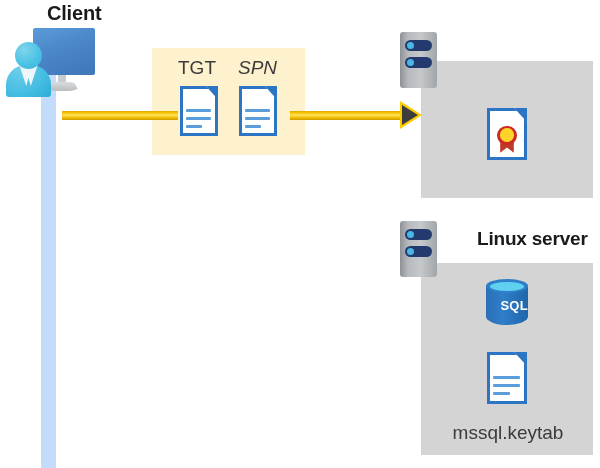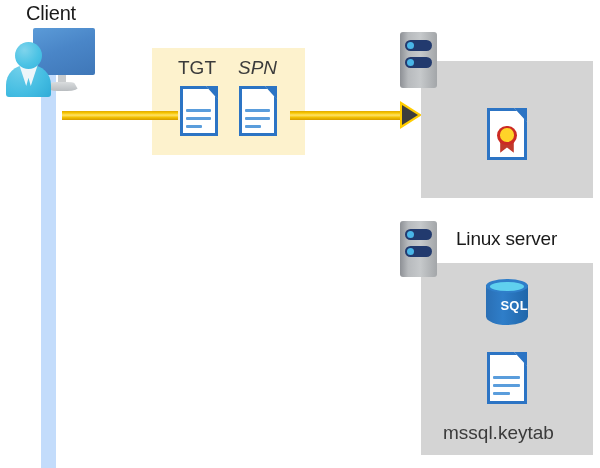--- a/index.html
+++ b/index.html
@@ -14,42 +14,44 @@
     position: relative;
     width: 600px;
     height: 468px;
     background: #ffffff;
     overflow: hidden;
   }
   .abs { position: absolute; }
 
   
   .title-label {
-    font-weight: normal;
+    font-weight: bold;
     color: #1a1a1a;
     letter-spacing: -0.2px;
     line-height: 1.16;
+    margin-left: 21px;
   }
   #client-label {
     left: 26px; top: 2px;
     font-size: 20px;
   }
   #dc-label {
     left: 456px; top: 4px;
     font-size: 19px;
     width: 130px;
   }
   #linux-label {
     left: 456px; top: 228px;
     font-size: 19px;
     width: 140px;
   }
   #keytab-label {
     left: 443px; top: 422px;
     width: 130px;
+    text-align: center;
     font-size: 19px;
     color: #3b3b3b;
   }
   .tgtspn-label {
     font-size: 19px;
     color: #3b3b3b;
     top: 57px;
   }
   #tgt-label { left: 178px; }
   #spn-label { left: 238px; font-style: italic; }

